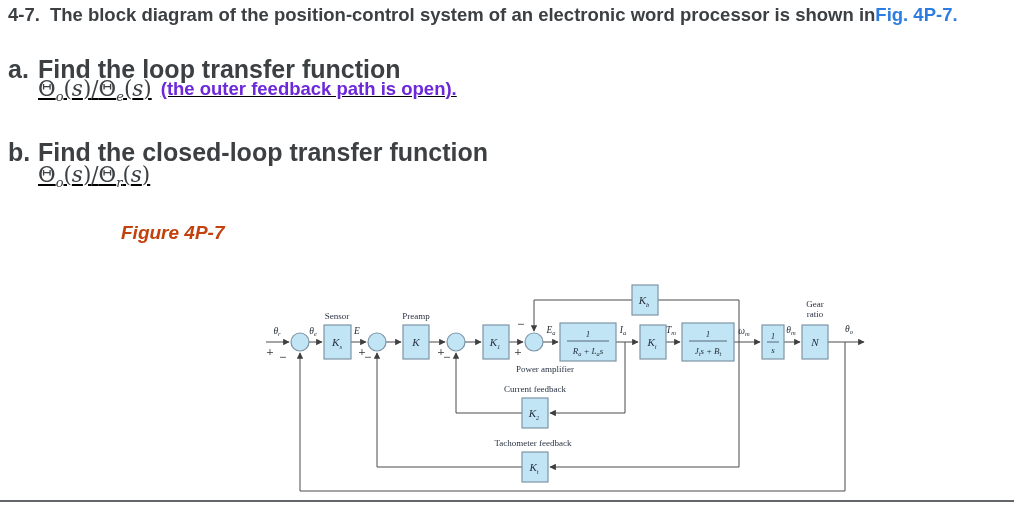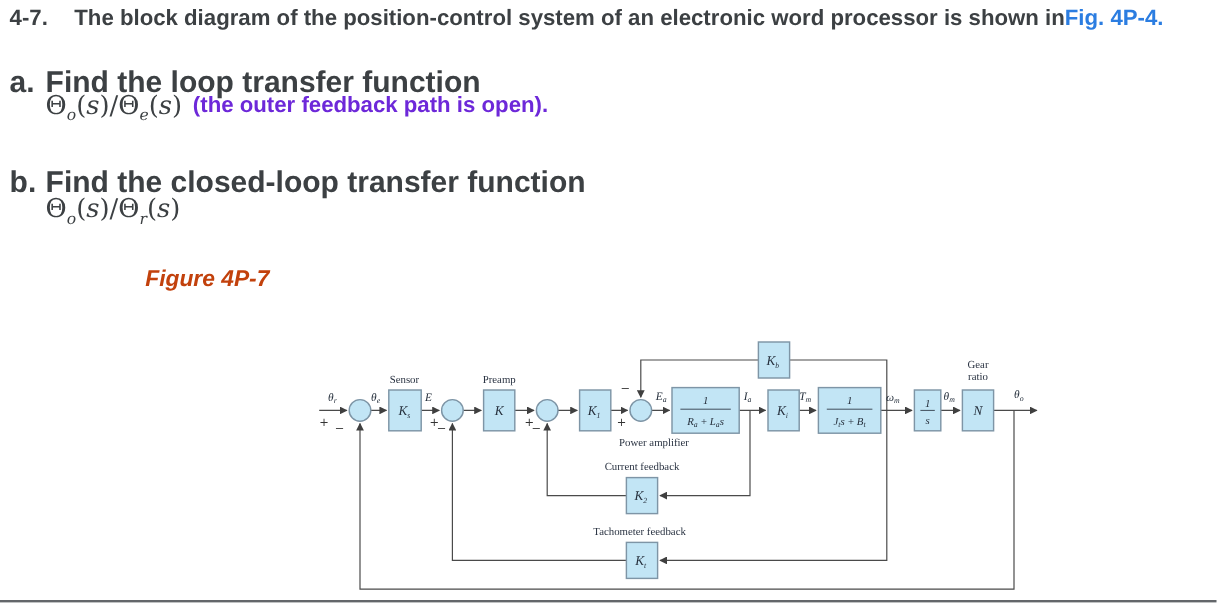--- a/index.html
+++ b/index.html
@@ -1,24 +1,24 @@
 <!DOCTYPE html>
 <html><head>
 <meta charset="utf-8">
 <style>
   html,body{margin:0;padding:0;background:#fff;}
   .page{position:relative;width:1014px;height:507px;background:#ffffff;overflow:hidden;
         font-family:"Liberation Sans",sans-serif;}
   .hdr{position:absolute;left:8px;top:4px;font-size:18.5px;font-weight:700;color:#3c4043;white-space:nowrap;}
-  .hdr .num{display:inline-block;margin-right:22px;}
+  .hdr .num{display:inline-block;margin-right:10px;}
   .lnk{color:#2b7de1;text-decoration:none;cursor:pointer;}
   .part{position:absolute;left:8px;font-size:25px;font-weight:700;color:#3c4043;white-space:nowrap;}
   .part .plabel{display:inline-block;width:30px;}
   #part-a{top:55px;} #part-b{top:138px;}
-  .mathrow{position:absolute;left:38px;display:flex;align-items:flex-start;gap:9px;white-space:nowrap;}
+  .mathrow{position:absolute;left:38px;display:flex;align-items:center;gap:9px;white-space:nowrap;text-decoration:underline;}
   #math-a{top:76px;} #math-b{top:162px;}
   .mth{font-family:"DejaVu Serif",serif;font-size:21.5px;color:#3c4043;font-weight:400;}
   .mth sub{font-size:13px;font-style:italic;line-height:0;}
   .mth .it{font-style:italic;}
   .note{font-size:18.5px;font-weight:700;color:#6d28d9;}
   .figcap{position:absolute;left:121px;top:222px;font-size:19px;font-weight:700;font-style:italic;color:#c2410c;}
   .diagram{position:absolute;left:0;top:255px;}
   .bottom-rule{position:absolute;left:0;top:500px;width:1014px;height:2px;background:#63666a;}
 
   
@@ -31,21 +31,21 @@
   .sb{font-size:6.5px;}
   .sgn{font:9.5px "DejaVu Serif",serif;fill:#333;}
   .fb{stroke:#26303d;stroke-width:0.7;}
 </style>
 </head>
 <body>
 
 <div class="page">
 
   <div class="hdr">
-    <span class="num">4-7.</span><span>The block diagram of the position-control system of an electronic word processor is shown in</span><a class="lnk">Fig. 4P-4.</a>
+    <span class="num">4-7.</span><span>The block diagram of the position-control system of an electronic word processor is shown in</span><a class="lnk">Fig. 4P-7.</a>
   </div>
 
   <div class="part" id="part-a">
     <span class="plabel">a.</span><span>Find the loop transfer function</span>
   </div>
 
   <div class="mathrow" id="math-a">
     <span class="mth"><span>Θ</span><sub>o</sub><span>(</span><span class="it">s</span><span>)</span><span>/</span><span>Θ</span><sub>e</sub><span>(</span><span class="it">s</span><span>)</span></span>
     <span class="note">(the outer feedback path is open).</span>
   </div>

